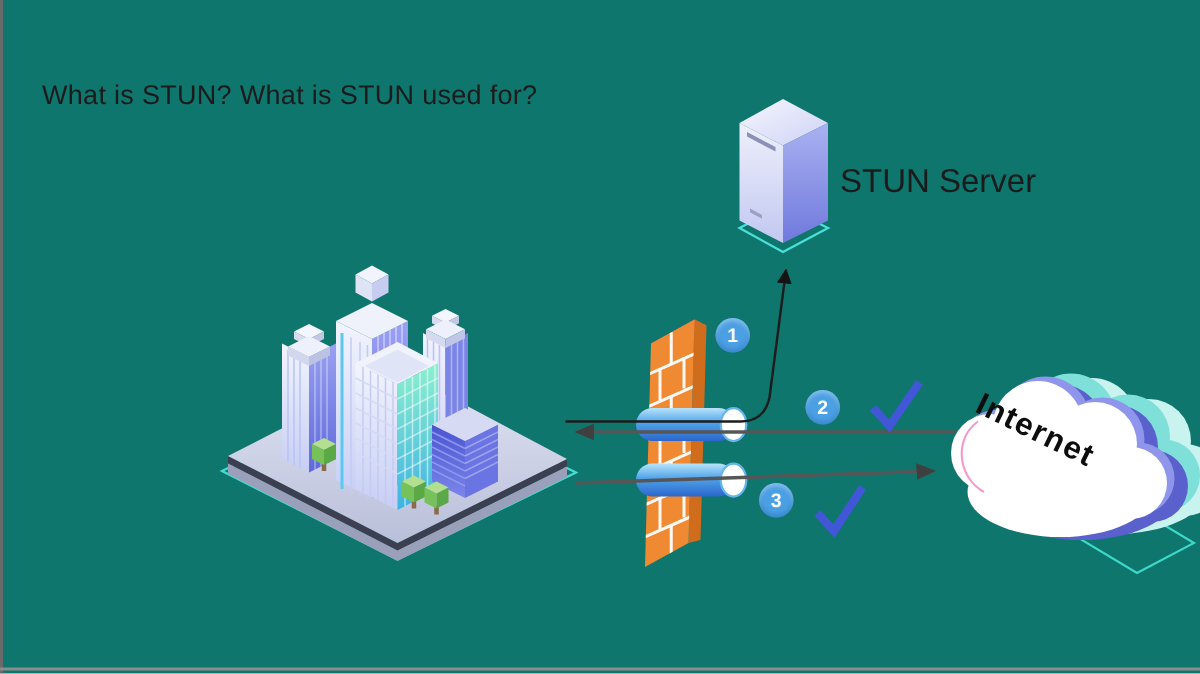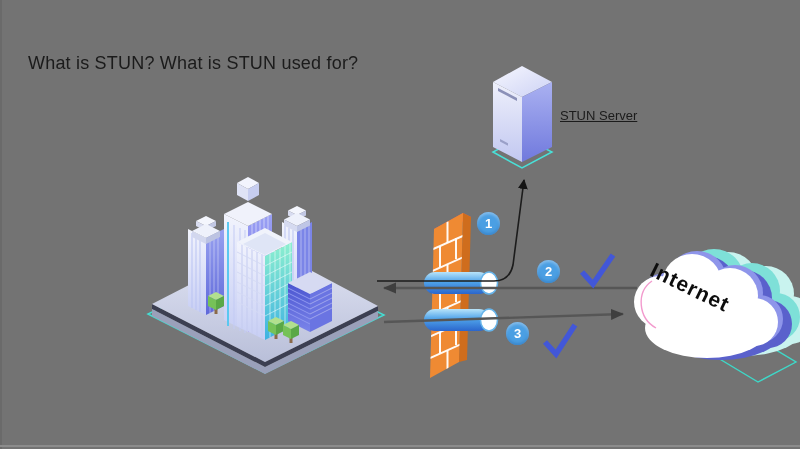--- a/index.html
+++ b/index.html
@@ -1,27 +1,27 @@
 <!DOCTYPE html>
 <html><head>
 <meta charset="utf-8">
 <style>
   html,body{margin:0;padding:0;background:#fff;}
   .slide{
-    position:relative;width:800px;height:449px;background:#737373;
+    position:relative;width:800px;height:449px;background:#0f766e;
     overflow:hidden;font-family:"Liberation Sans",sans-serif;
   }
   .edge-left{position:absolute;left:0;top:0;width:2px;height:449px;background:#6a6a6a;}
   .edge-bottom{position:absolute;left:0;top:445px;width:800px;height:2px;background:#8c8c8c;}
   .title{
     position:absolute;left:28px;top:53px;font-size:18px;color:#1b1b1b;
     letter-spacing:.2px;font-weight:500;
   }
   .server-label{
-    position:absolute;left:560px;top:108px;font-size:13px;color:#1b1b1b;text-decoration:underline;
+    position:absolute;left:560px;top:108px;font-size:22px;color:#1b1b1b;
   }
   .internet-label{
     position:absolute;left:657px;top:258px;font-size:21px;font-weight:700;color:#0d0d0d;
     transform:rotate(26deg);transform-origin:left top;letter-spacing:1px;
   }
   .diagram-svg{position:absolute;left:0;top:0;}
   .step-badge{
     position:absolute;width:23px;height:23px;border-radius:50%;
     background:#4b9fe3;color:#fff;font-size:13px;font-weight:700;
     display:flex;align-items:center;justify-content:center;

